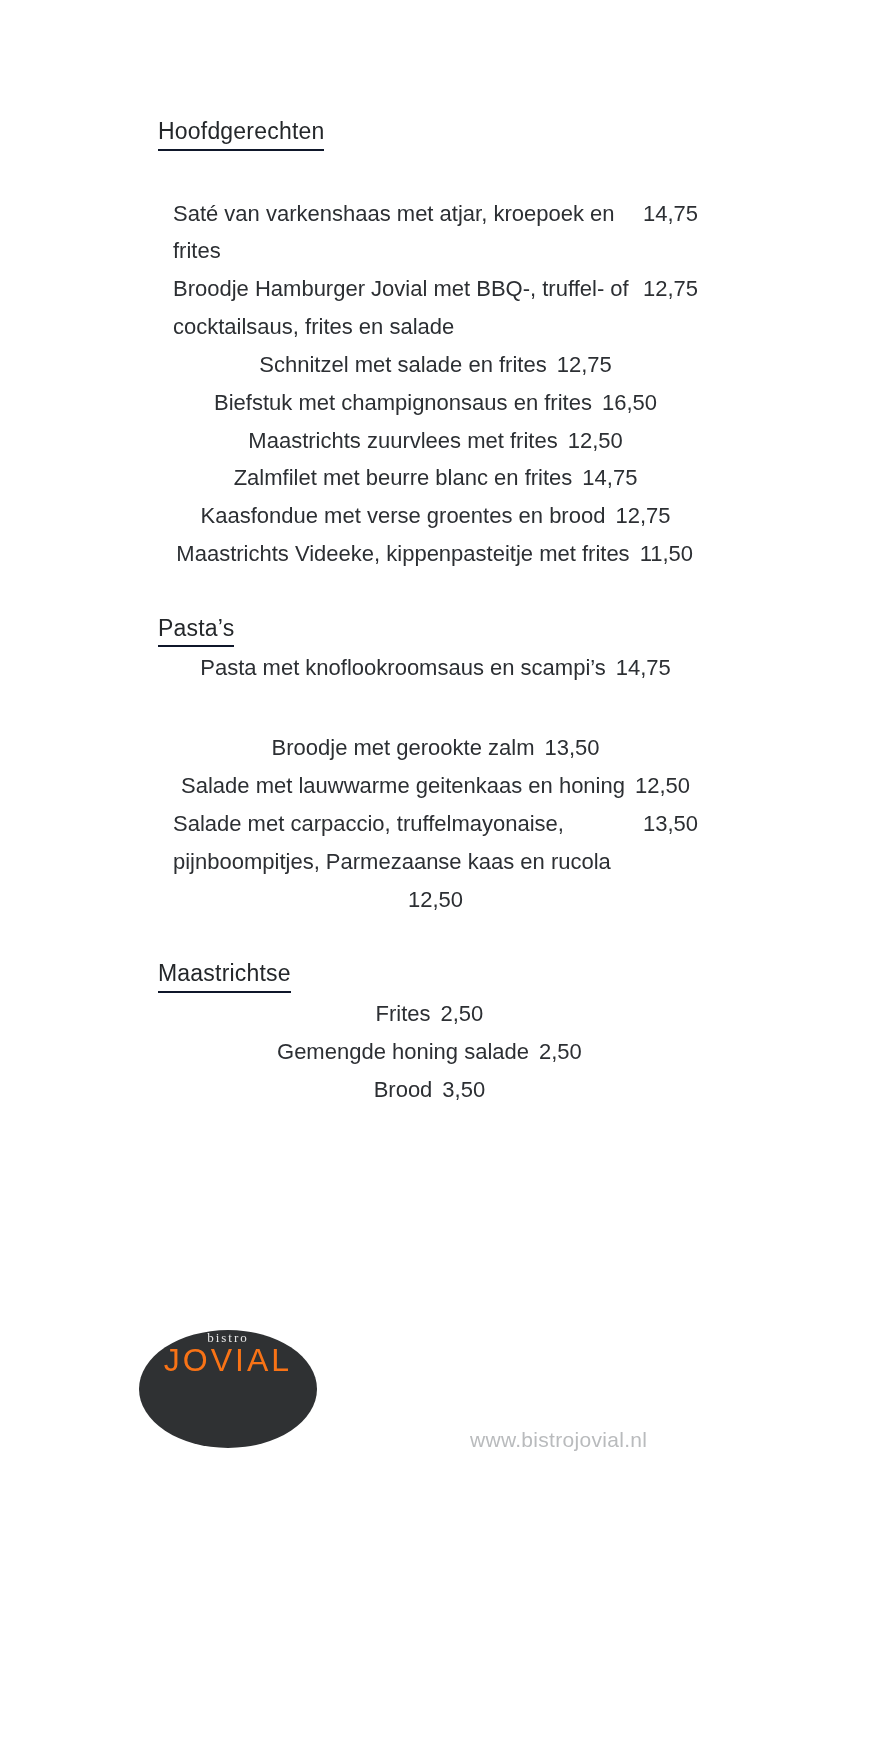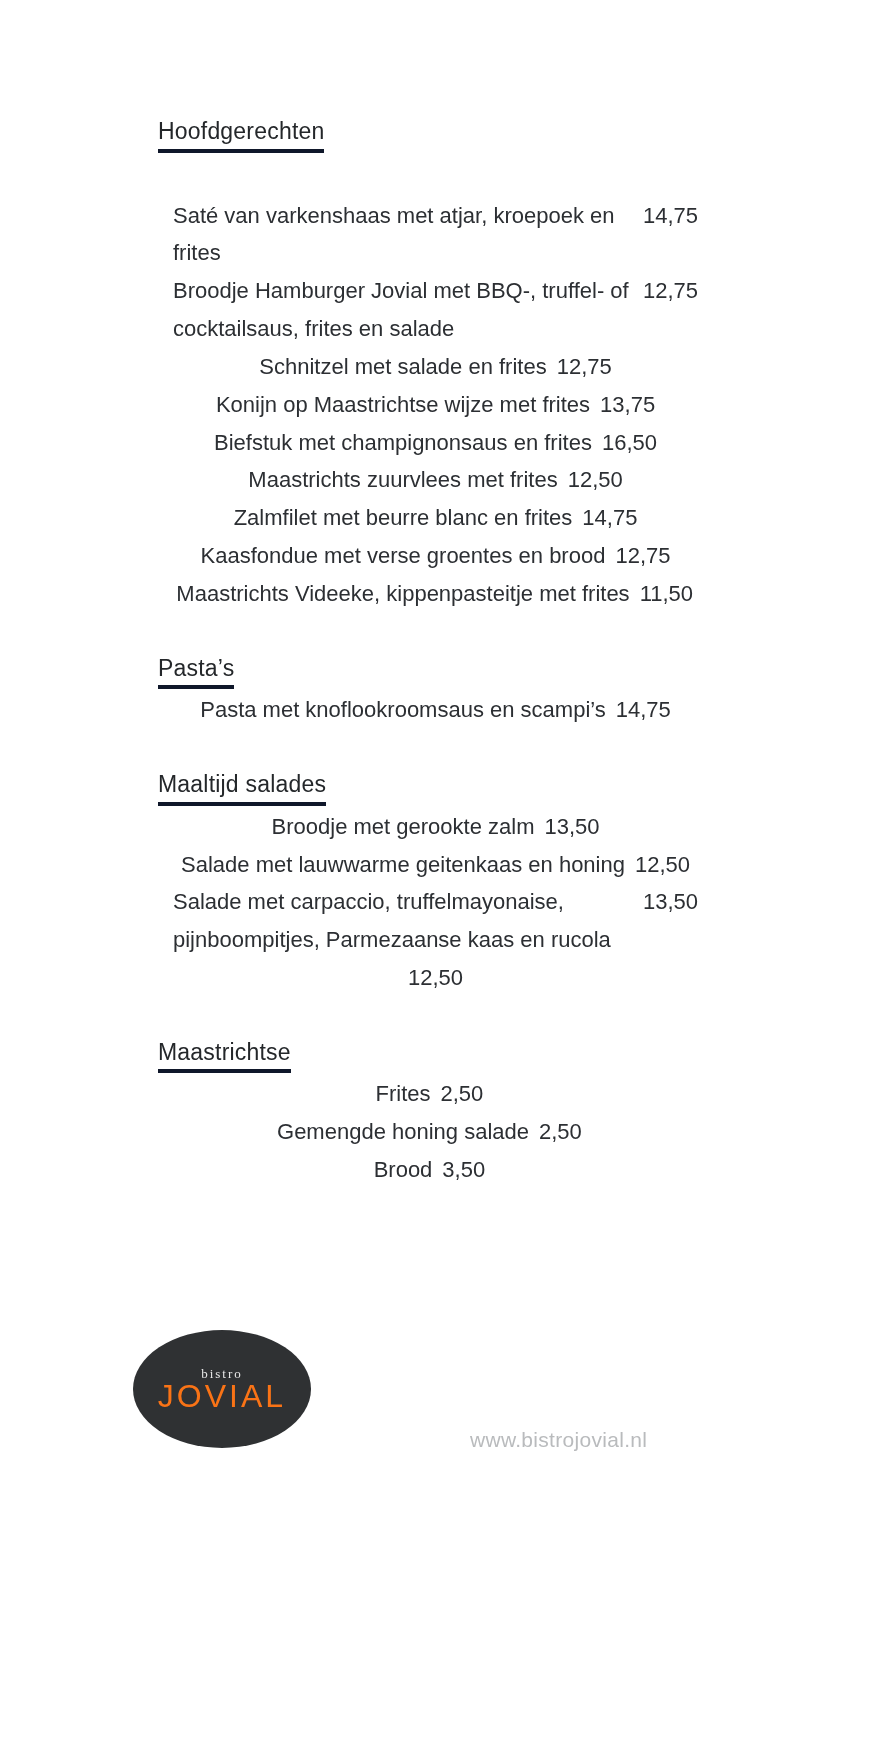--- a/index.html
+++ b/index.html
@@ -24,21 +24,21 @@
   .content {
     position: absolute;
     left: 158px;
     top: 118px;
     width: 600px;
   }
   .section-title {
     font-size: 23px;
     letter-spacing: 0.2px;
     color: #24272a;
-    border-bottom: 4px solid #0f172a;
+    border-bottom: 2px solid #0f172a;
     display: inline-block;
     padding-bottom: 3px;
     line-height: 1.2;
     font-weight: 400;
   }
   .section-gap-first { margin-bottom: 44px; }
   .items { width: 600px; }
   .item {
     display: flex;
     align-items: flex-start;
@@ -56,30 +56,29 @@
   .item-price {
     flex: 0 0 auto;
     width: 100px;
     text-align: left;
     white-space: nowrap;
   }
   .block-gap { height: 42px; }
   .sub-head-wrap { margin-bottom: 2px; }
   .logo {
     position: absolute;
-    left: 133px;
+    left: 139px;
     top: 1330px;
     width: 178px;
     height: 118px;
     background: #2f3133;
     border-radius: 50%;
     display: flex;
     flex-direction: column;
     align-items: center;
-    justify-content: center;
   }
   .logo-top {
     color: #e9e9e9;
     font-size: 13px;
     letter-spacing: 2px;
     font-family: "Liberation Serif", serif;
     margin-bottom: -2px;
   }
   .logo-main {
     color: #f97316;
@@ -114,24 +113,20 @@
         </div>
         <div class="item">
           <span class="item-name">Broodje Hamburger Jovial met BBQ-, truffel- of cocktailsaus, frites en salade</span>
           <span class="item-price">12,75</span>
         </div>
         <div class="item">
           <span class="item-name">Schnitzel met salade en frites</span>
           <span class="item-price">12,75</span>
         </div>
         <div class="item">
-          <span class="item-name">Konijn op Maastrichtse wijze met frites</span>
-          <span class="item-price">13,75</span>
-        </div>
-        <div class="item">
           <span class="item-name">Biefstuk met champignonsaus en frites</span>
           <span class="item-price">16,50</span>
         </div>
         <div class="item">
           <span class="item-name">Maastrichts zuurvlees met frites</span>
           <span class="item-price">12,50</span>
         </div>
         <div class="item">
           <span class="item-name">Zalmfilet met beurre blanc en frites</span>
           <span class="item-price">14,75</span>
@@ -157,23 +152,20 @@
         <div class="item">
           <span class="item-name">Pasta met knoflookroomsaus en scampi’s</span>
           <span class="item-price">14,75</span>
         </div>
       </div>
     </div>
 
     <div class="block-gap"></div>
 
     <div>
-      <div class="sub-head-wrap">
-        <div class="section-title">Maaltijd salades</div>
-      </div>
       <div class="items">
         <div class="item">
           <span class="item-name">Broodje met gerookte zalm</span>
           <span class="item-price">13,50</span>
         </div>
         <div class="item">
           <span class="item-name">Salade met lauwwarme geitenkaas en honing</span>
           <span class="item-price">12,50</span>
         </div>
         <div class="item">

